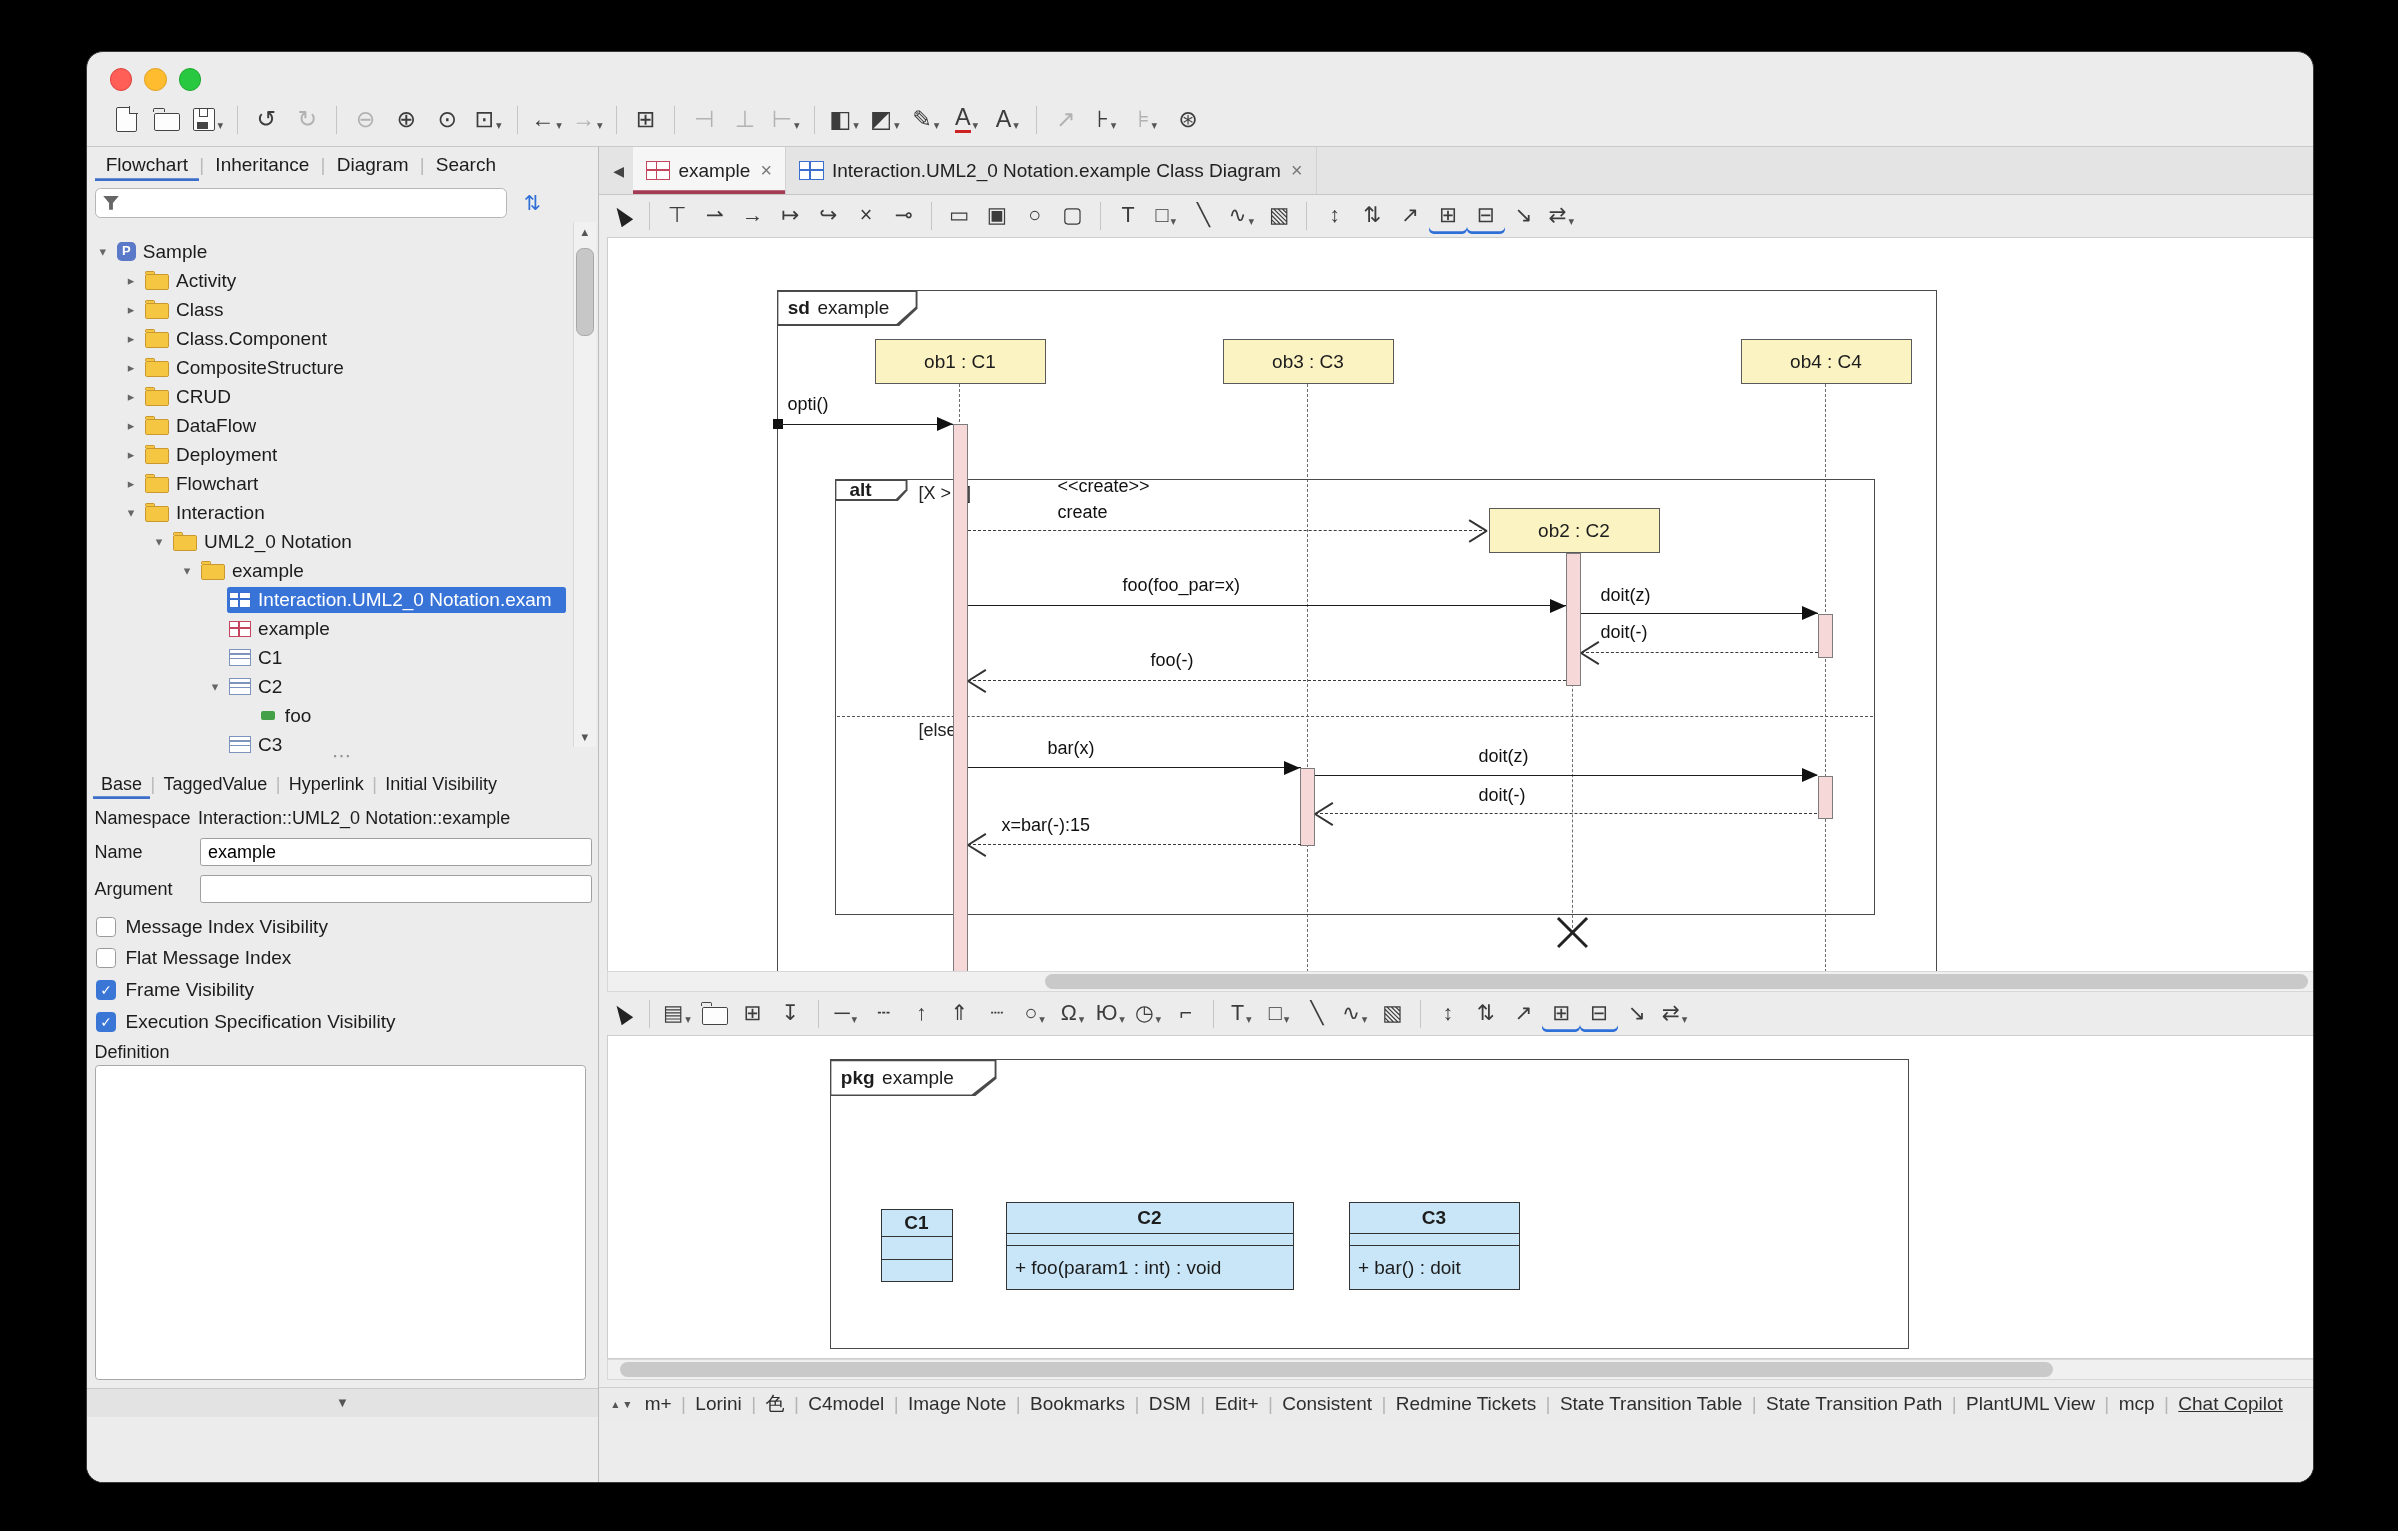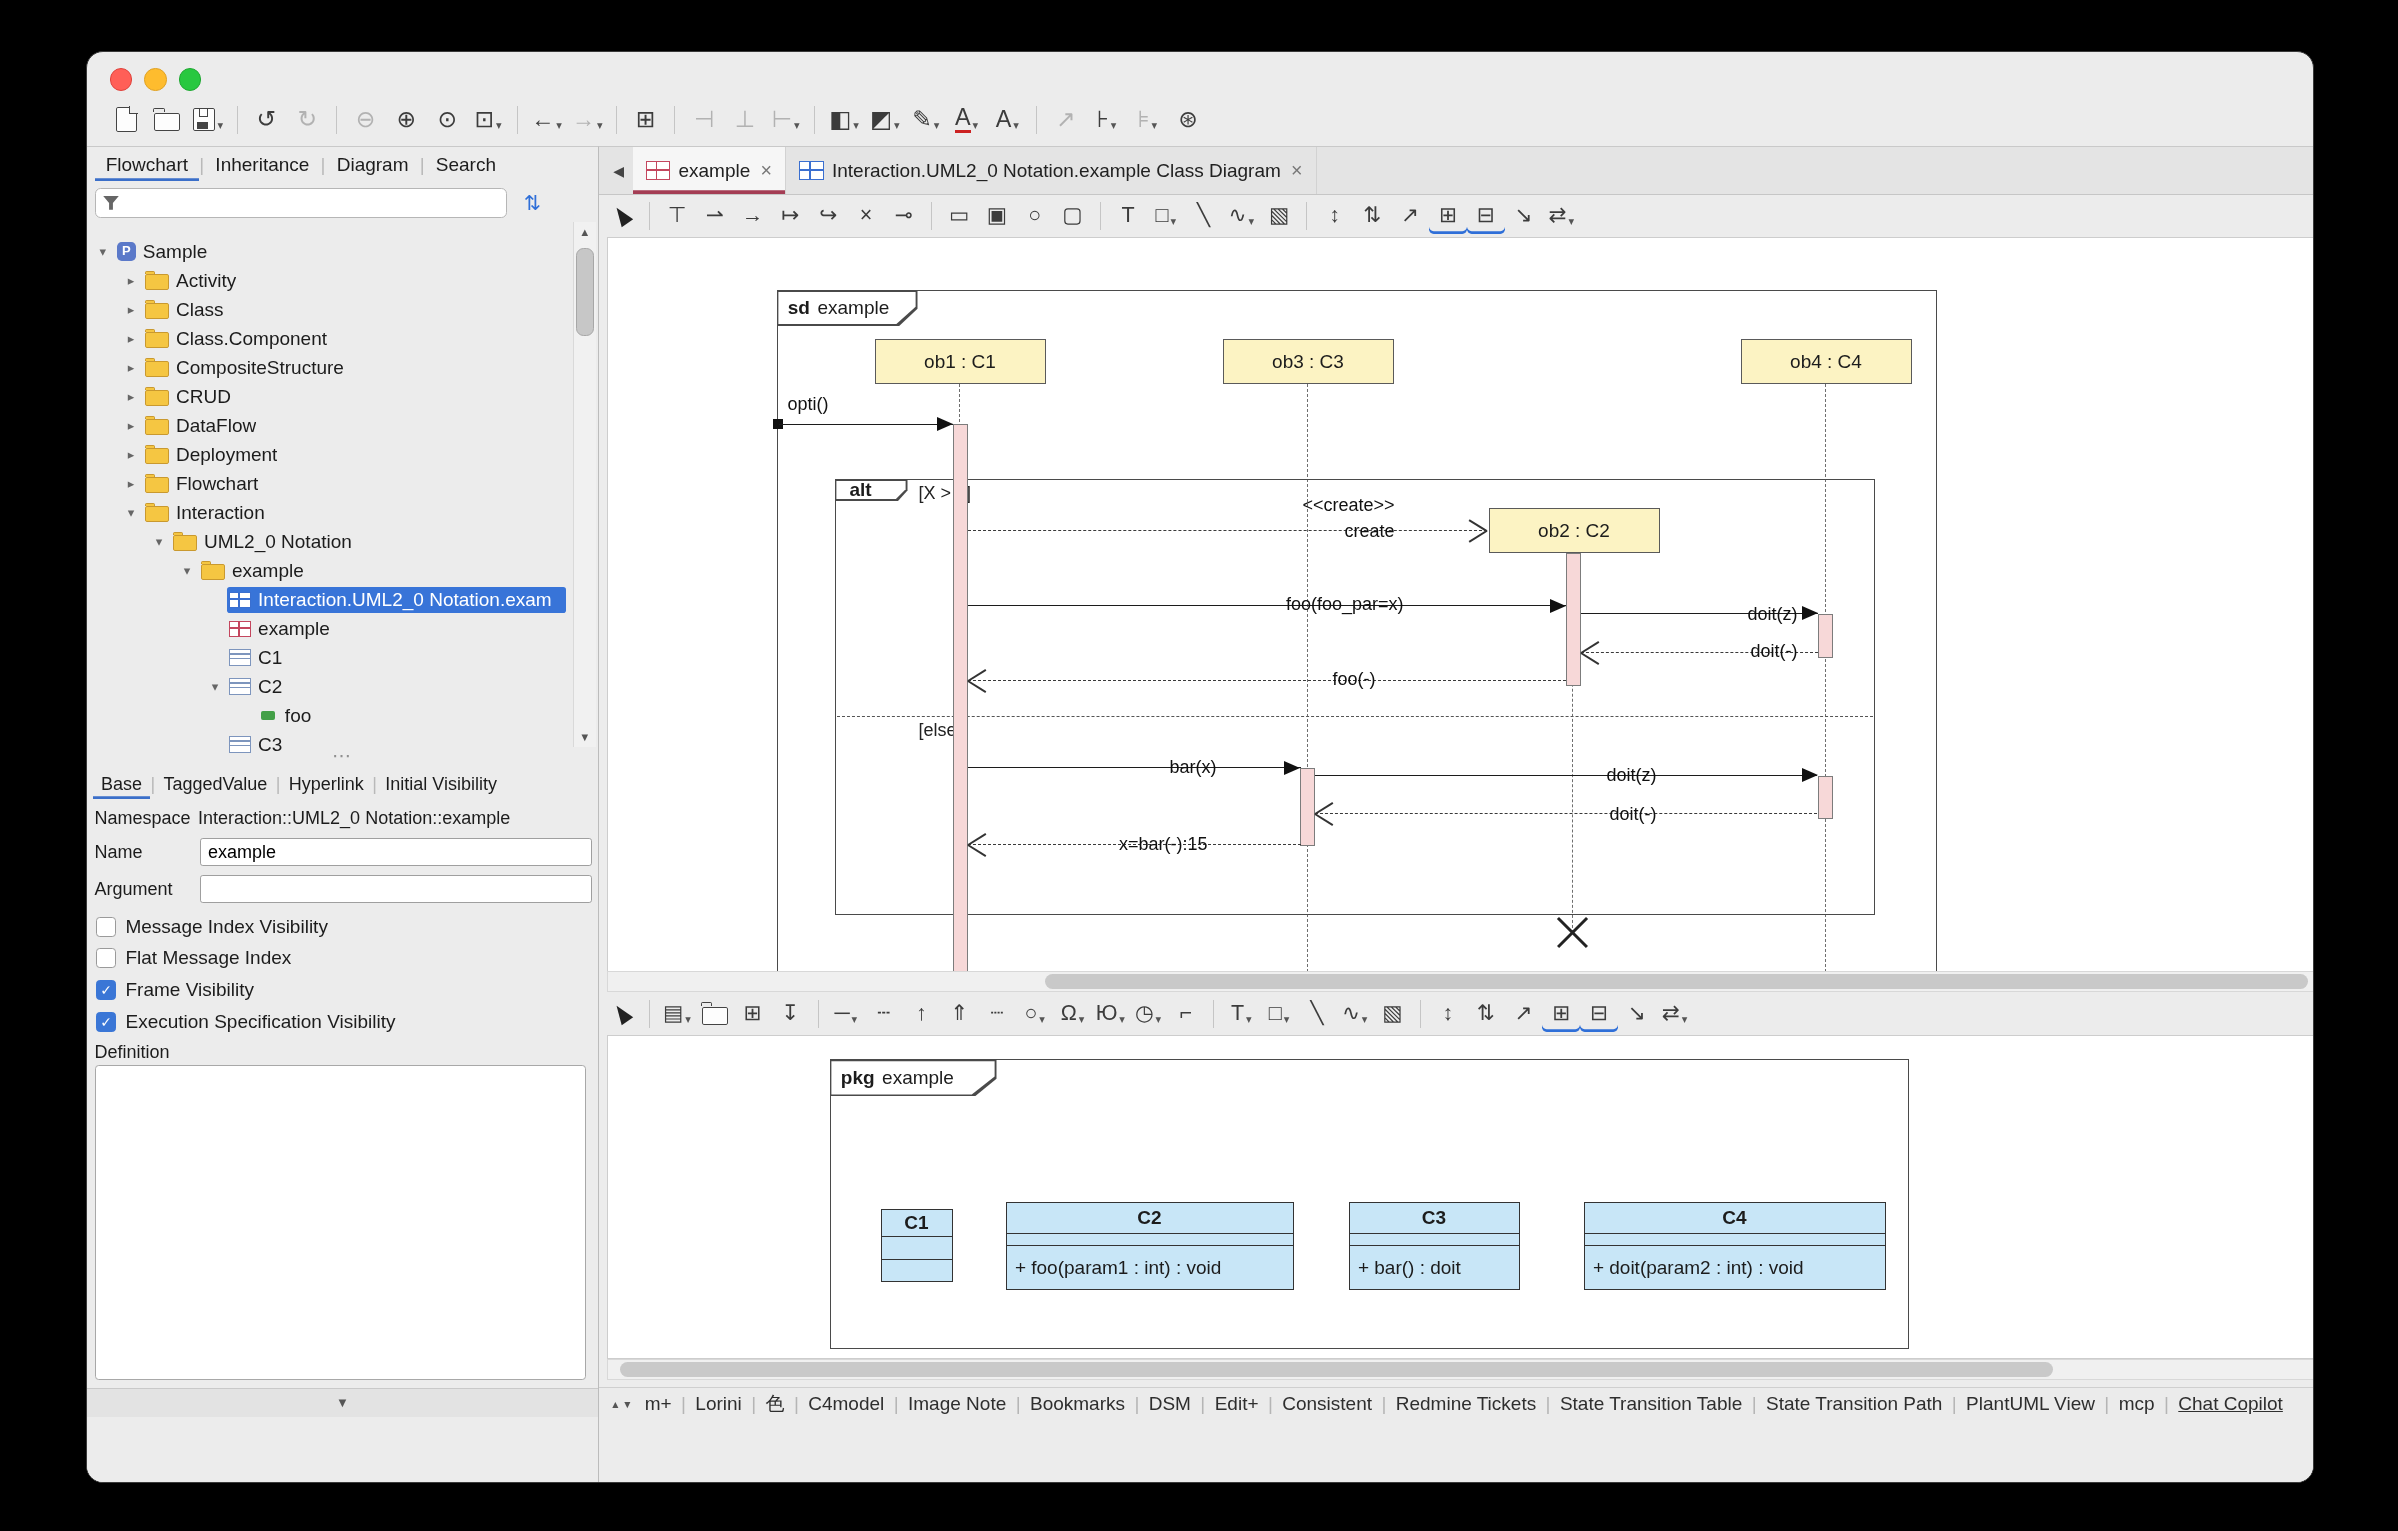--- a/index.html
+++ b/index.html
@@ -128,21 +128,21 @@
   .pent-in{position:absolute;left:1.9px;top:1.9px;right:1.9px;bottom:1.9px;background:#fff;
            clip-path:polygon(0 0,100% 0,100% 46%,86% 100%,0 100%);
            display:flex;align-items:center;gap:7.5px;padding-left:9.4px;font-size:19px;}
   .head{position:absolute;height:45px;width:171px;background:#fcf3c3;border:1.9px solid #5a5a5a;box-sizing:border-box;
         display:flex;align-items:center;justify-content:center;font-size:19px;}
   .lline{position:absolute;width:0;border-left:1.9px dashed #6e6e6e;}
   .act{position:absolute;width:15px;background:#f7d8d8;border:1.9px solid #7c7c7c;box-sizing:border-box;}
   .msg{position:absolute;height:0;border-top:1.9px solid #1c1c1c;}
   .msg.dash{border-top:1.9px dashed #3a3a3a;}
   .mlabel{position:absolute;font-size:18px;color:#111;white-space:nowrap;}
-  .ctr{text-align:right;margin-top:19px;}
+  .ctr{text-align:left;}
   .farw{position:absolute;width:0;height:0;border-top:7.5px solid transparent;border-bottom:7.5px solid transparent;
         border-left:16px solid #111;}
   .oarw{position:absolute;width:19px;height:19px;}
   .oarw.l::before,.oarw.l::after{content:"";position:absolute;left:0;top:8.4px;width:20.6px;height:1.9px;background:#333;transform-origin:0 50%;}
   .oarw.l::before{transform:rotate(32deg);} .oarw.l::after{transform:rotate(-32deg);}
   .oarw.r::before,.oarw.r::after{content:"";position:absolute;right:0;top:8.4px;width:20.6px;height:1.9px;background:#333;transform-origin:100% 50%;}
   .oarw.r::before{transform:rotate(32deg);} .oarw.r::after{transform:rotate(-32deg);}
   .gate{position:absolute;width:10.3px;height:10.3px;background:#111;}
   .xmark{position:absolute;width:37px;height:37px;}
   .xmark::before,.xmark::after{content:"";position:absolute;left:-1.9px;top:17px;width:41px;height:2.8px;background:#222;}
@@ -781,25 +781,20 @@
         <div class="comp" style="height:11.2px"></div>
         <div class="comp ops" style="height:43px">+ foo(param1 : int) : void</div>
       </div>
 
       <div class="cls" style="left:741px;top:166px;width:171px">
         <div class="cname" style="height:30px">C3</div>
         <div class="comp" style="height:11.2px"></div>
         <div class="comp ops" style="height:43px">+ bar() : doit</div>
       </div>
 
-      <div class="cls" style="left:976px;top:166px;width:302px">
-        <div class="cname" style="height:30px">C4</div>
-        <div class="comp" style="height:11.2px"></div>
-        <div class="comp ops" style="height:43px">+ doit(param2 : int) : void</div>
-      </div>
     </div>
 
     <div class="hscroll" id="cls-scroll">
       <div class="dots">⋯</div>
       <div class="hthumb" style="left:12px;width:1433px"></div>
     </div>
 
     <div class="dock">
       <span class="dockarrows">
         <span>▲</span>

